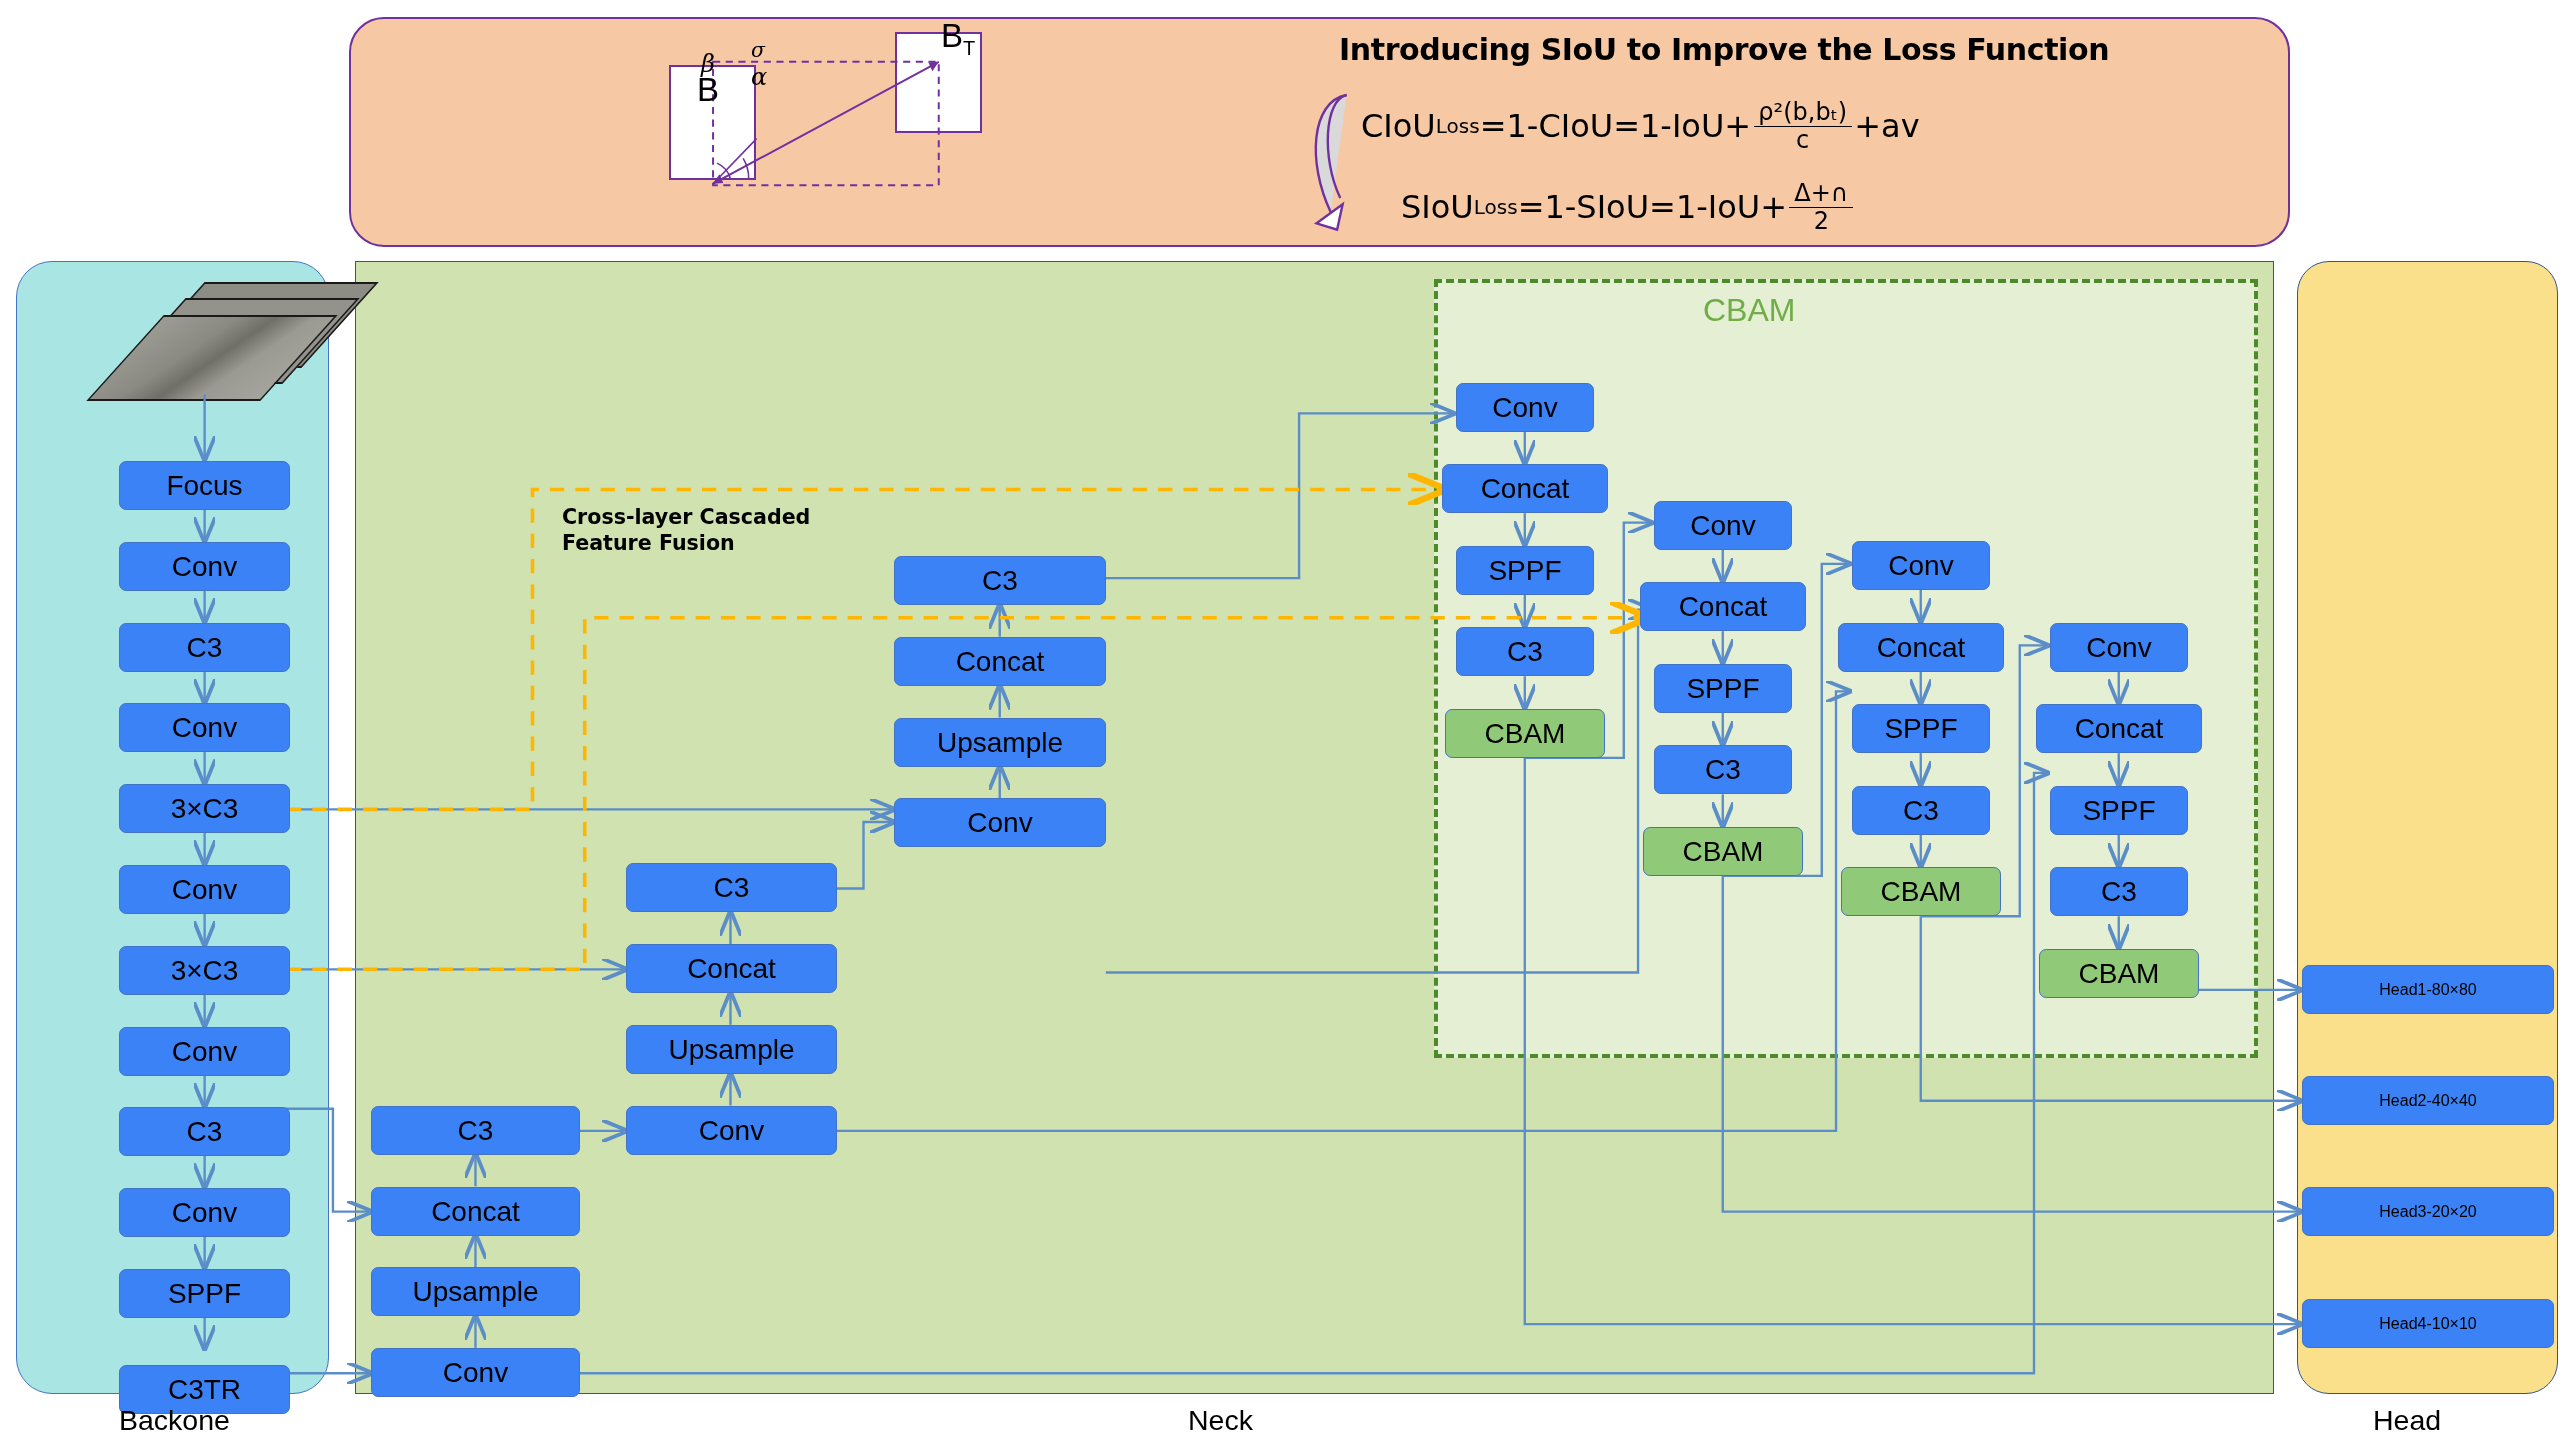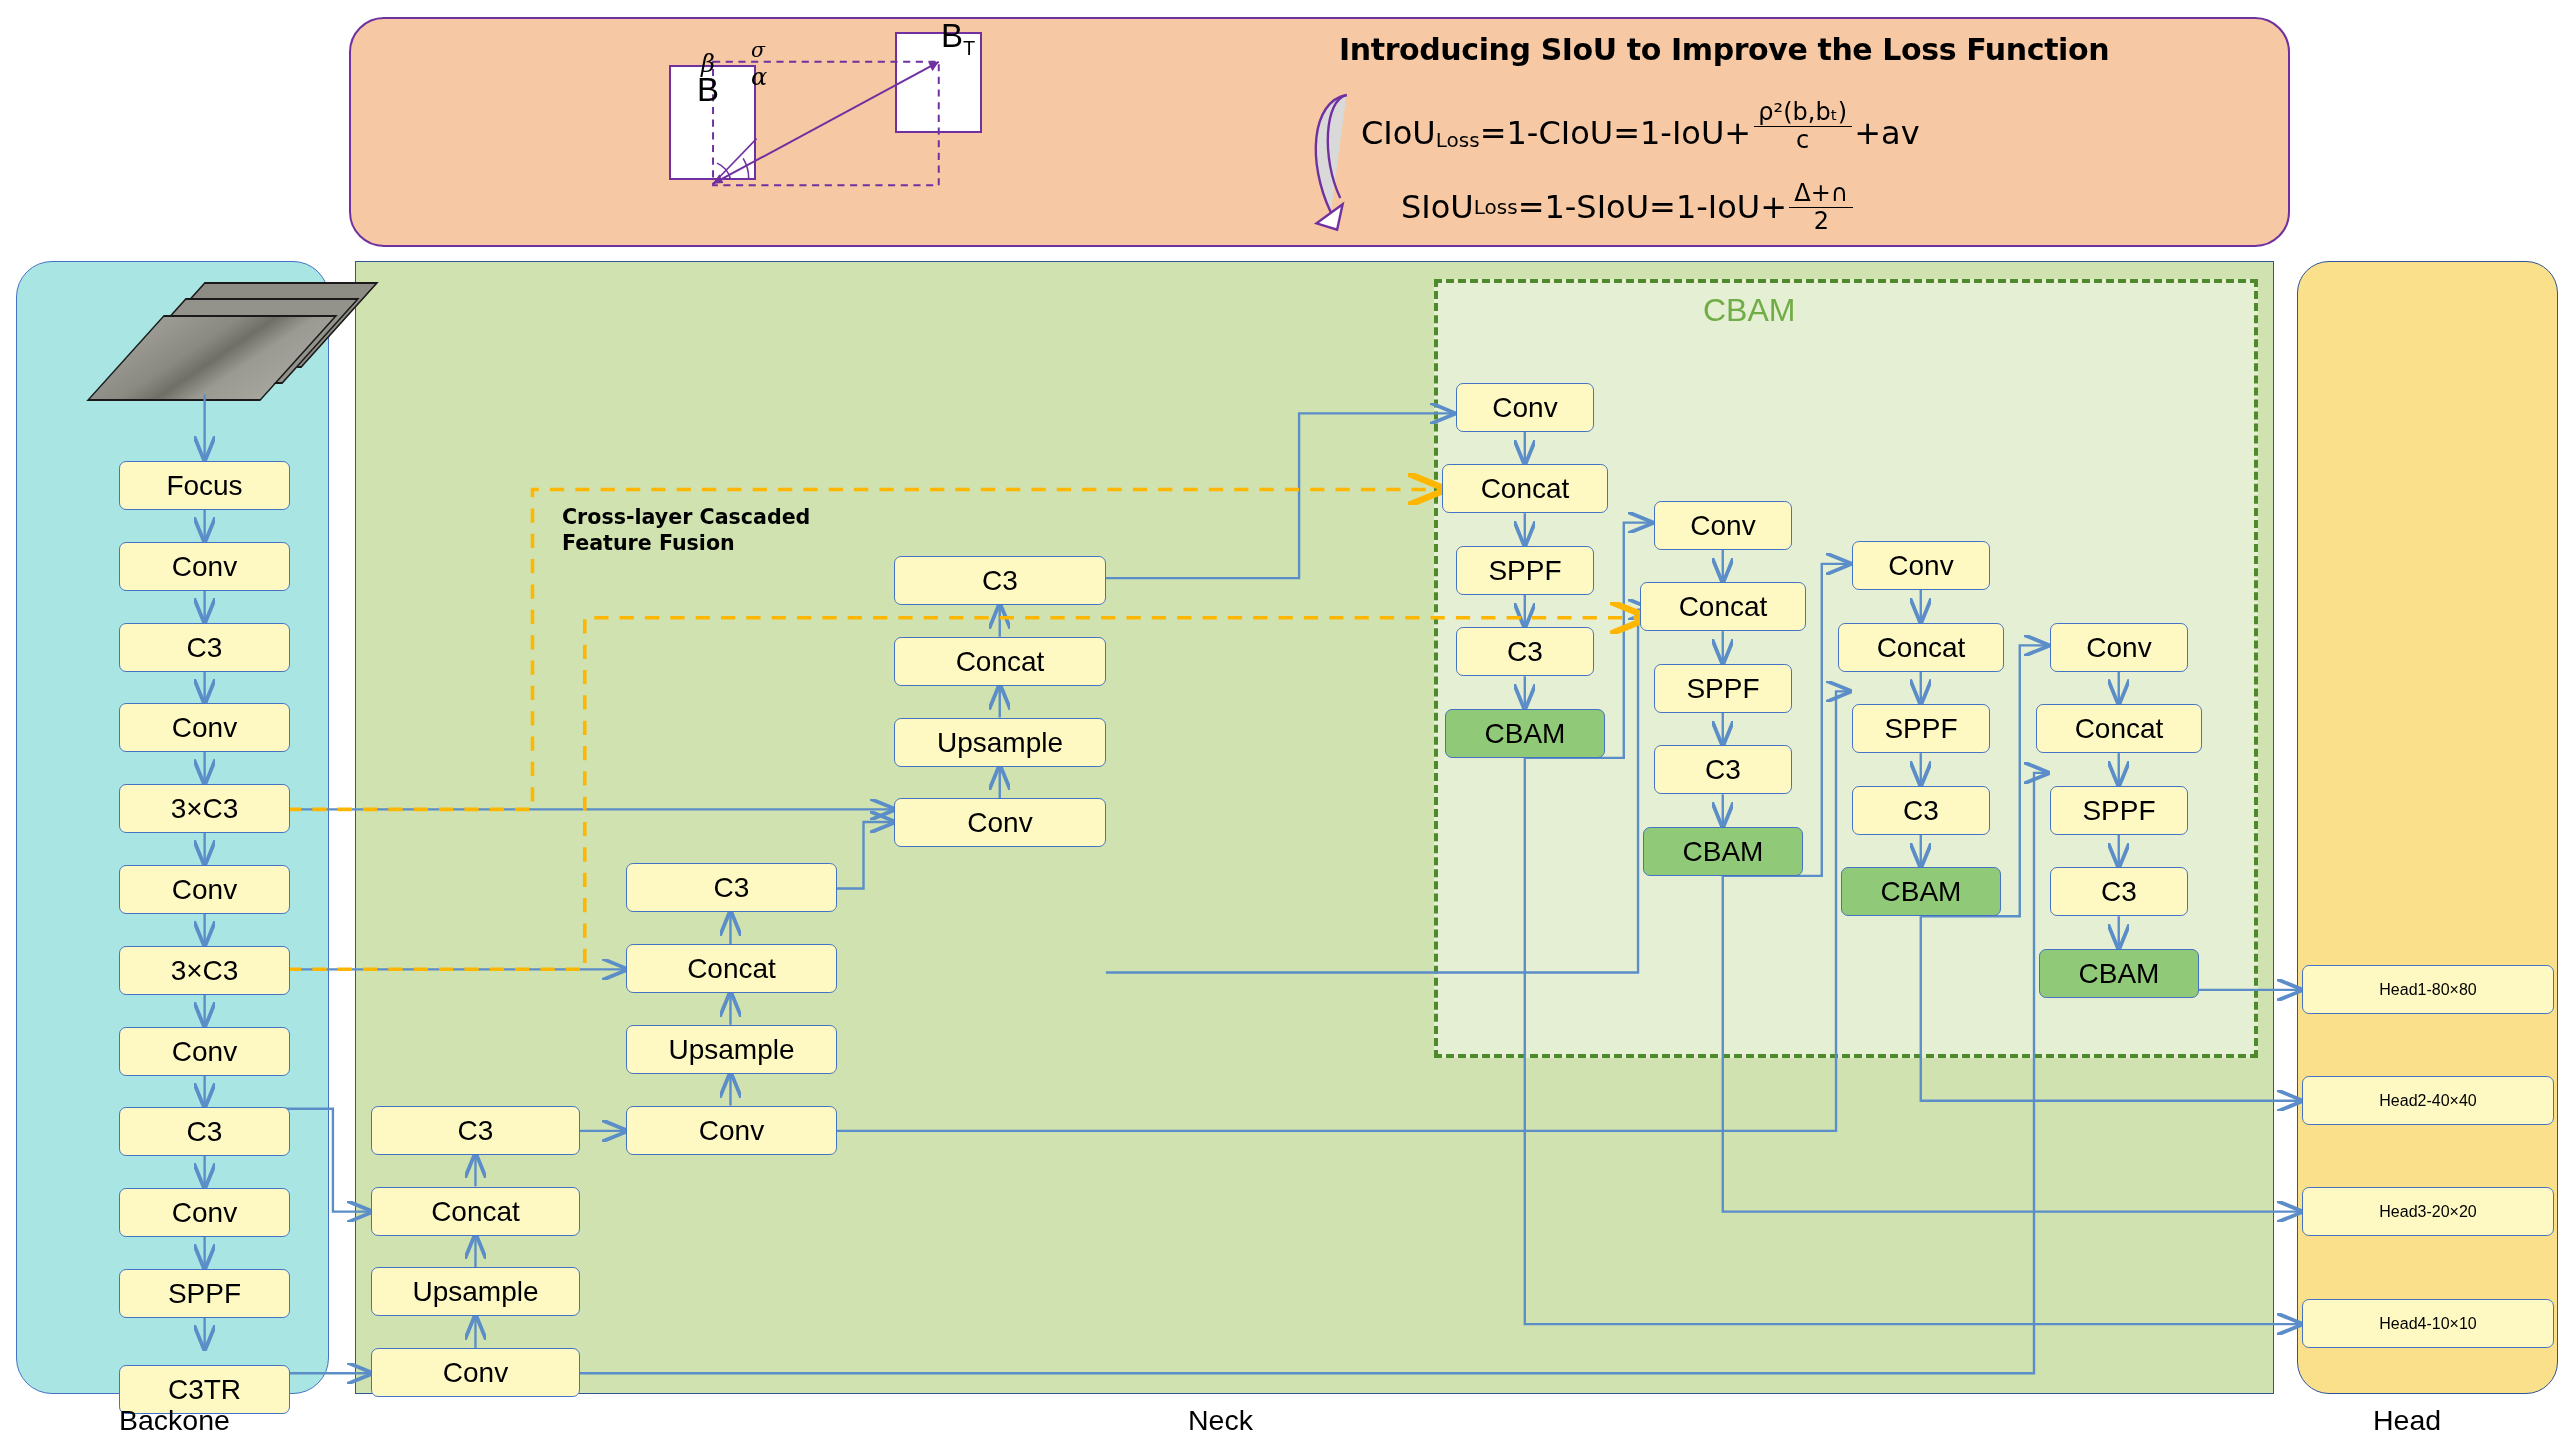--- a/index.html
+++ b/index.html
@@ -16,21 +16,21 @@
       border:1.6px solid #2f5597;border-radius:32px;}
   .region-banner{left:349px;top:17.4px;width:1941px;height:230px;background:#f6c9a4;
       border:2.4px solid #7030a0;border-radius:35px;}
   .cbam-zone{position:absolute;left:1434px;top:279px;width:824px;height:779px;
       background:rgba(255,255,255,.45);border:4px dashed #4e8a2b;box-sizing:border-box;}
 
   
   .caption{position:absolute;font-size:28.5px;color:#000;white-space:nowrap;}
 
   
-  .node{position:absolute;box-sizing:border-box;background:#fef9c3;border:1.6px solid #4472c4;
+  .node{position:absolute;box-sizing:border-box;background:#3b82f6;border:1.6px solid #4472c4;
         border-radius:7.1px;display:flex;align-items:center;justify-content:center;
         font-size:28px;color:#000;white-space:nowrap;line-height:1;}
   .node.cbam{background:#90c978;border-color:#4472c4;}
   .node.small{font-size:16px;}
 
   .cbam-title{position:absolute;left:1703px;top:292px;font-size:32px;color:#70ad47;}
 
   
   svg.wires{position:absolute;left:0;top:0;width:2576px;height:1454px;overflow:visible;pointer-events:none;}
 
@@ -81,21 +81,21 @@
   <div style="position:absolute;left:941px;top:17.4px;font-size:33px;color:#000;"><span>B</span><span class="sub">T</span></div>
 
   <div class="banner-title">Introducing SIoU to Improve the Loss Function</div>
 
   <svg class="wires" viewBox="0 0 3252 1836" width="2576" height="1454">
     <path d="M 1700 120 C 1655 128 1650 205 1680 268" fill="#d9d9d9" stroke="#7030a0" stroke-width="3"></path>
     <polygon points="1695 258 1662 282 1688 290" fill="#ffffff" stroke="#7030a0" stroke-width="3"></polygon>
     <path d="M 1700 120 C 1672 126 1668 200 1692 250" fill="none" stroke="#7030a0" stroke-width="3"></path>
   </svg>
 
-  <div class="formula" style="left:1361px;top:100px;align-items:flex-end;">
+  <div class="formula" style="left:1361px;top:100px;">
     <span>CIoU</span>
       <span class="sub">Loss</span>
       <span>=1-CIoU=1-IoU+</span>
       <span class="frac">
         <span class="num">ρ²(b,bₜ)</span>
         <span class="den">c</span>
       </span>
       <span>+av</span>
   </div>
 

